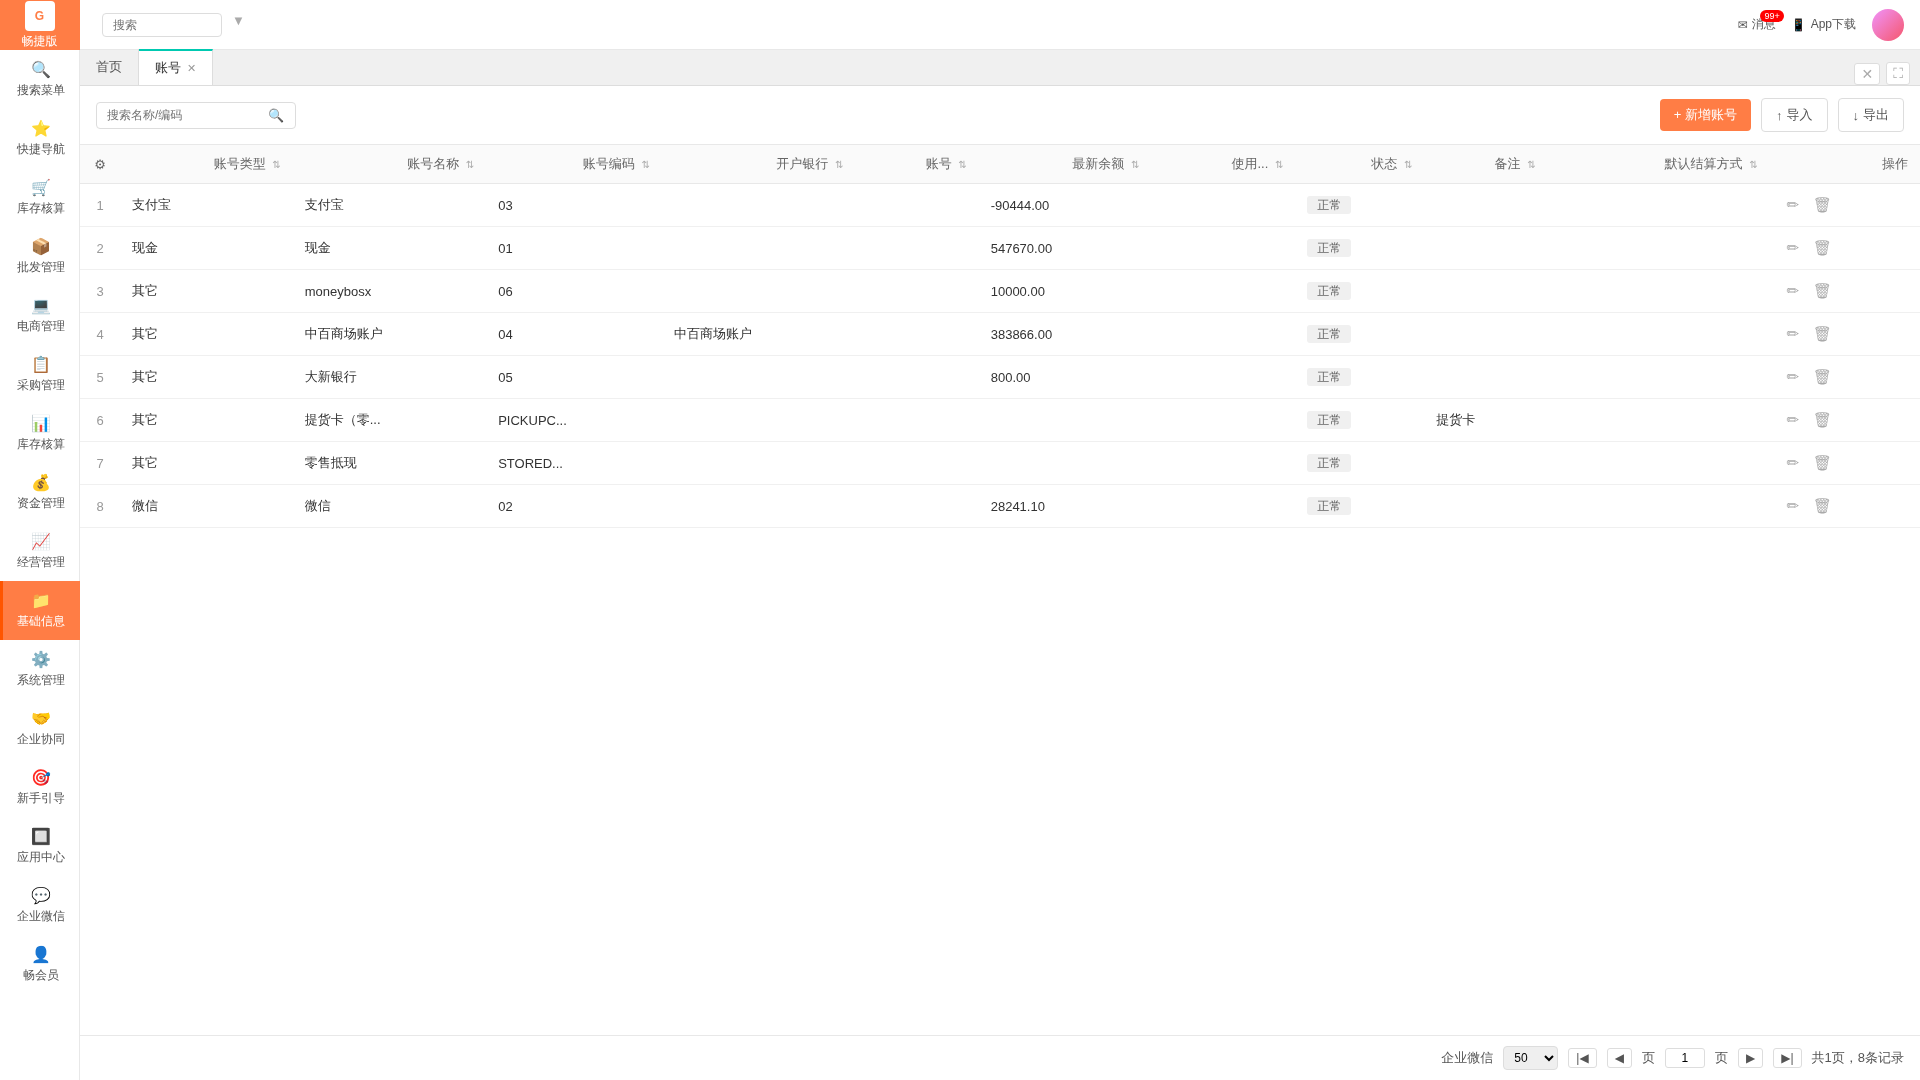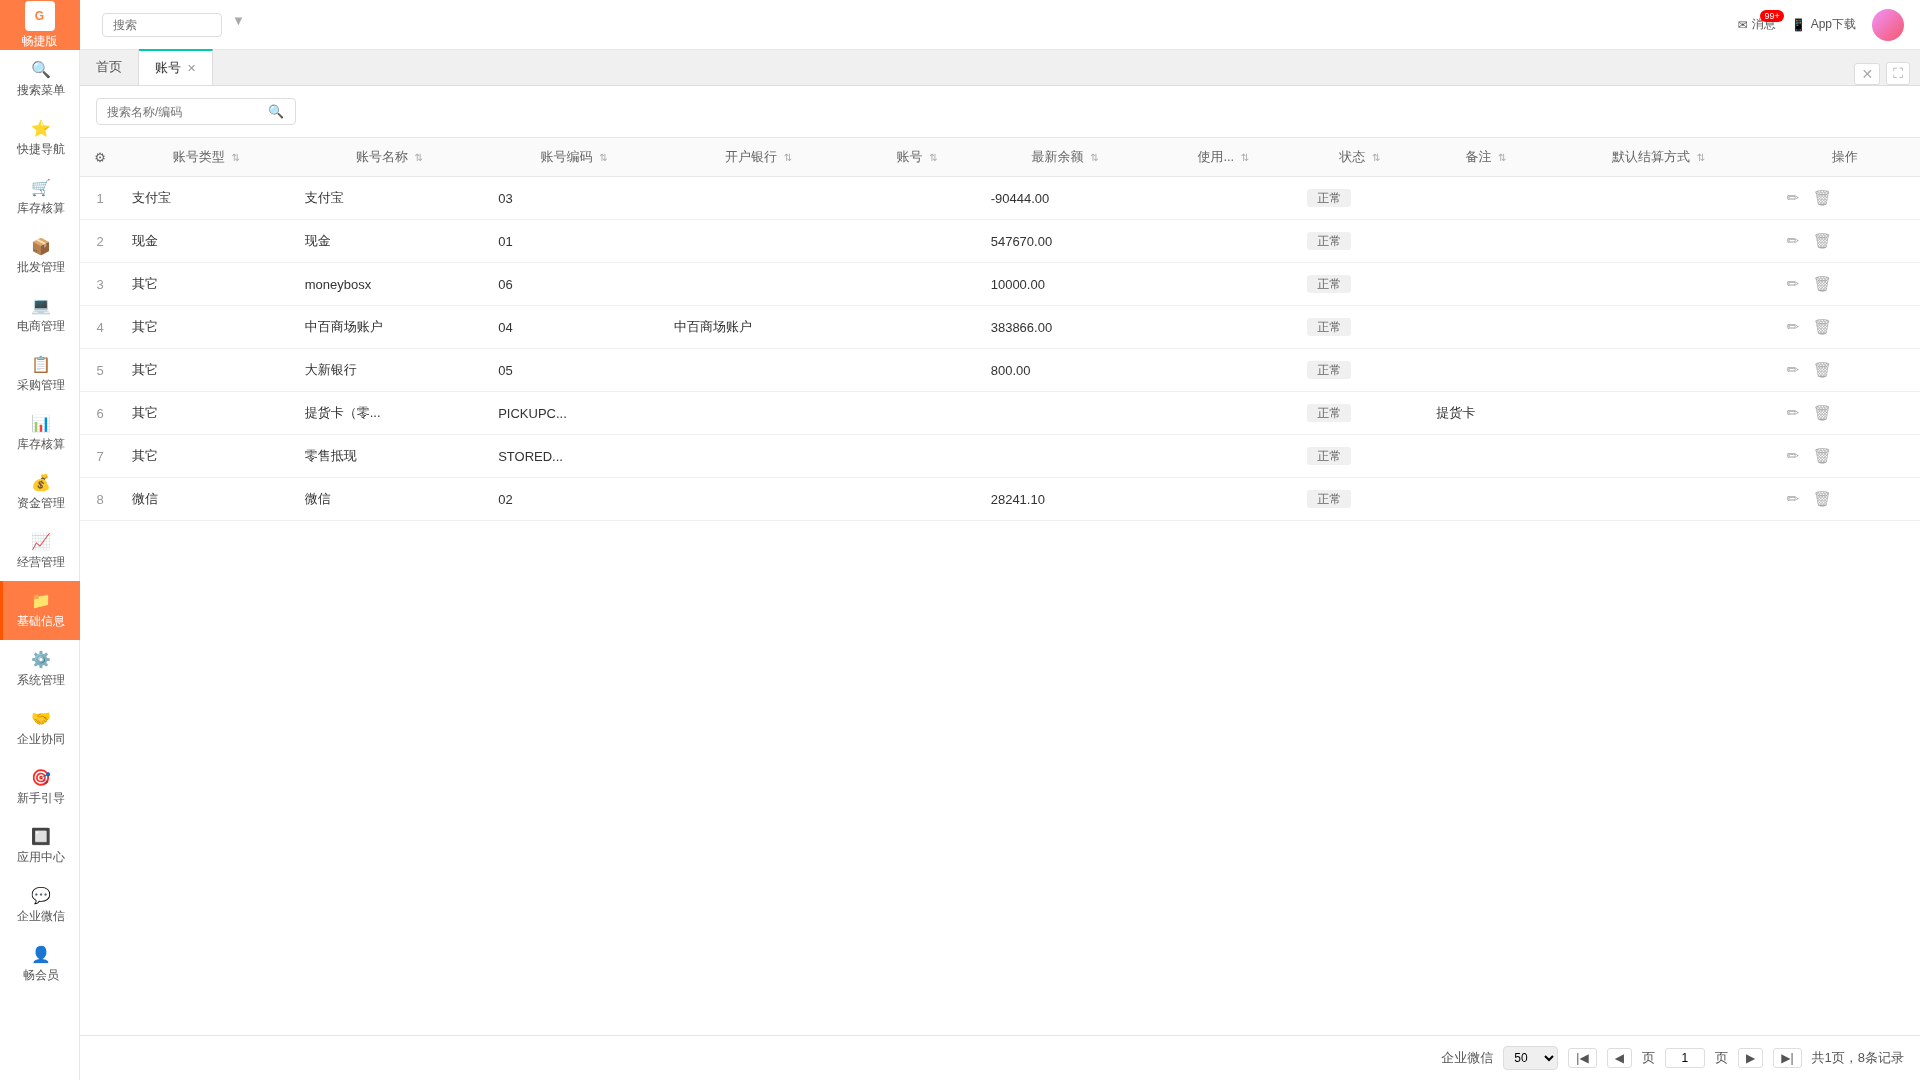--- a/index.html
+++ b/index.html
@@ -225,21 +225,21 @@
     table {
       width: 100%;
       border-collapse: collapse;
     }
     thead tr {
       background: #fafafa;
       border-bottom: 1px solid #e8e8e8;
     }
     thead th {
       padding: 10px 12px;
-      text-align: center;
+      text-align: right;
       color: #666;
       font-weight: 500;
       font-size: 13px;
       white-space: nowrap;
       border-bottom: 1px solid #e8e8e8;
     }
     thead th.sortable { cursor: pointer; }
     thead th .sort-icon { color: #aaa; font-size: 10px; margin-left: 3px; }
     tbody tr {
       border-bottom: 1px solid #f0f0f0;
@@ -421,20 +421,33 @@
       <button class="icon-btn-sm" style="border:1px solid #ddd;border-radius:3px;padding:2px 6px;background:#fff;">⛶</button>
     </div>
   </div>
 
   <div class="content">
 
     <div class="toolbar">
       <div class="search-box">
         <input type="text" style="border: none; outline: none; font-size: 12px; color: #14532d; flex: 1 1 0%;" placeholder="搜索名称/编码">
         <span style="color:#aaa;cursor:pointer;">🔍</span>
+      </div>
+      <div class="toolbar-right">
+        <button class="btn-add">
+          <span>+ 新增账号</span>
+        </button>
+        <button class="btn-secondary">
+          <span>↑</span>
+          <span>导入</span>
+        </button>
+        <button class="btn-secondary">
+          <span>↓</span>
+          <span>导出</span>
+        </button>
       </div>
     </div>
 
     <div class="table-wrap">
       <table>
         <thead>
           <tr>
             <th style="width:40px;text-align:center;">
               <span>⚙</span>
             </th>

